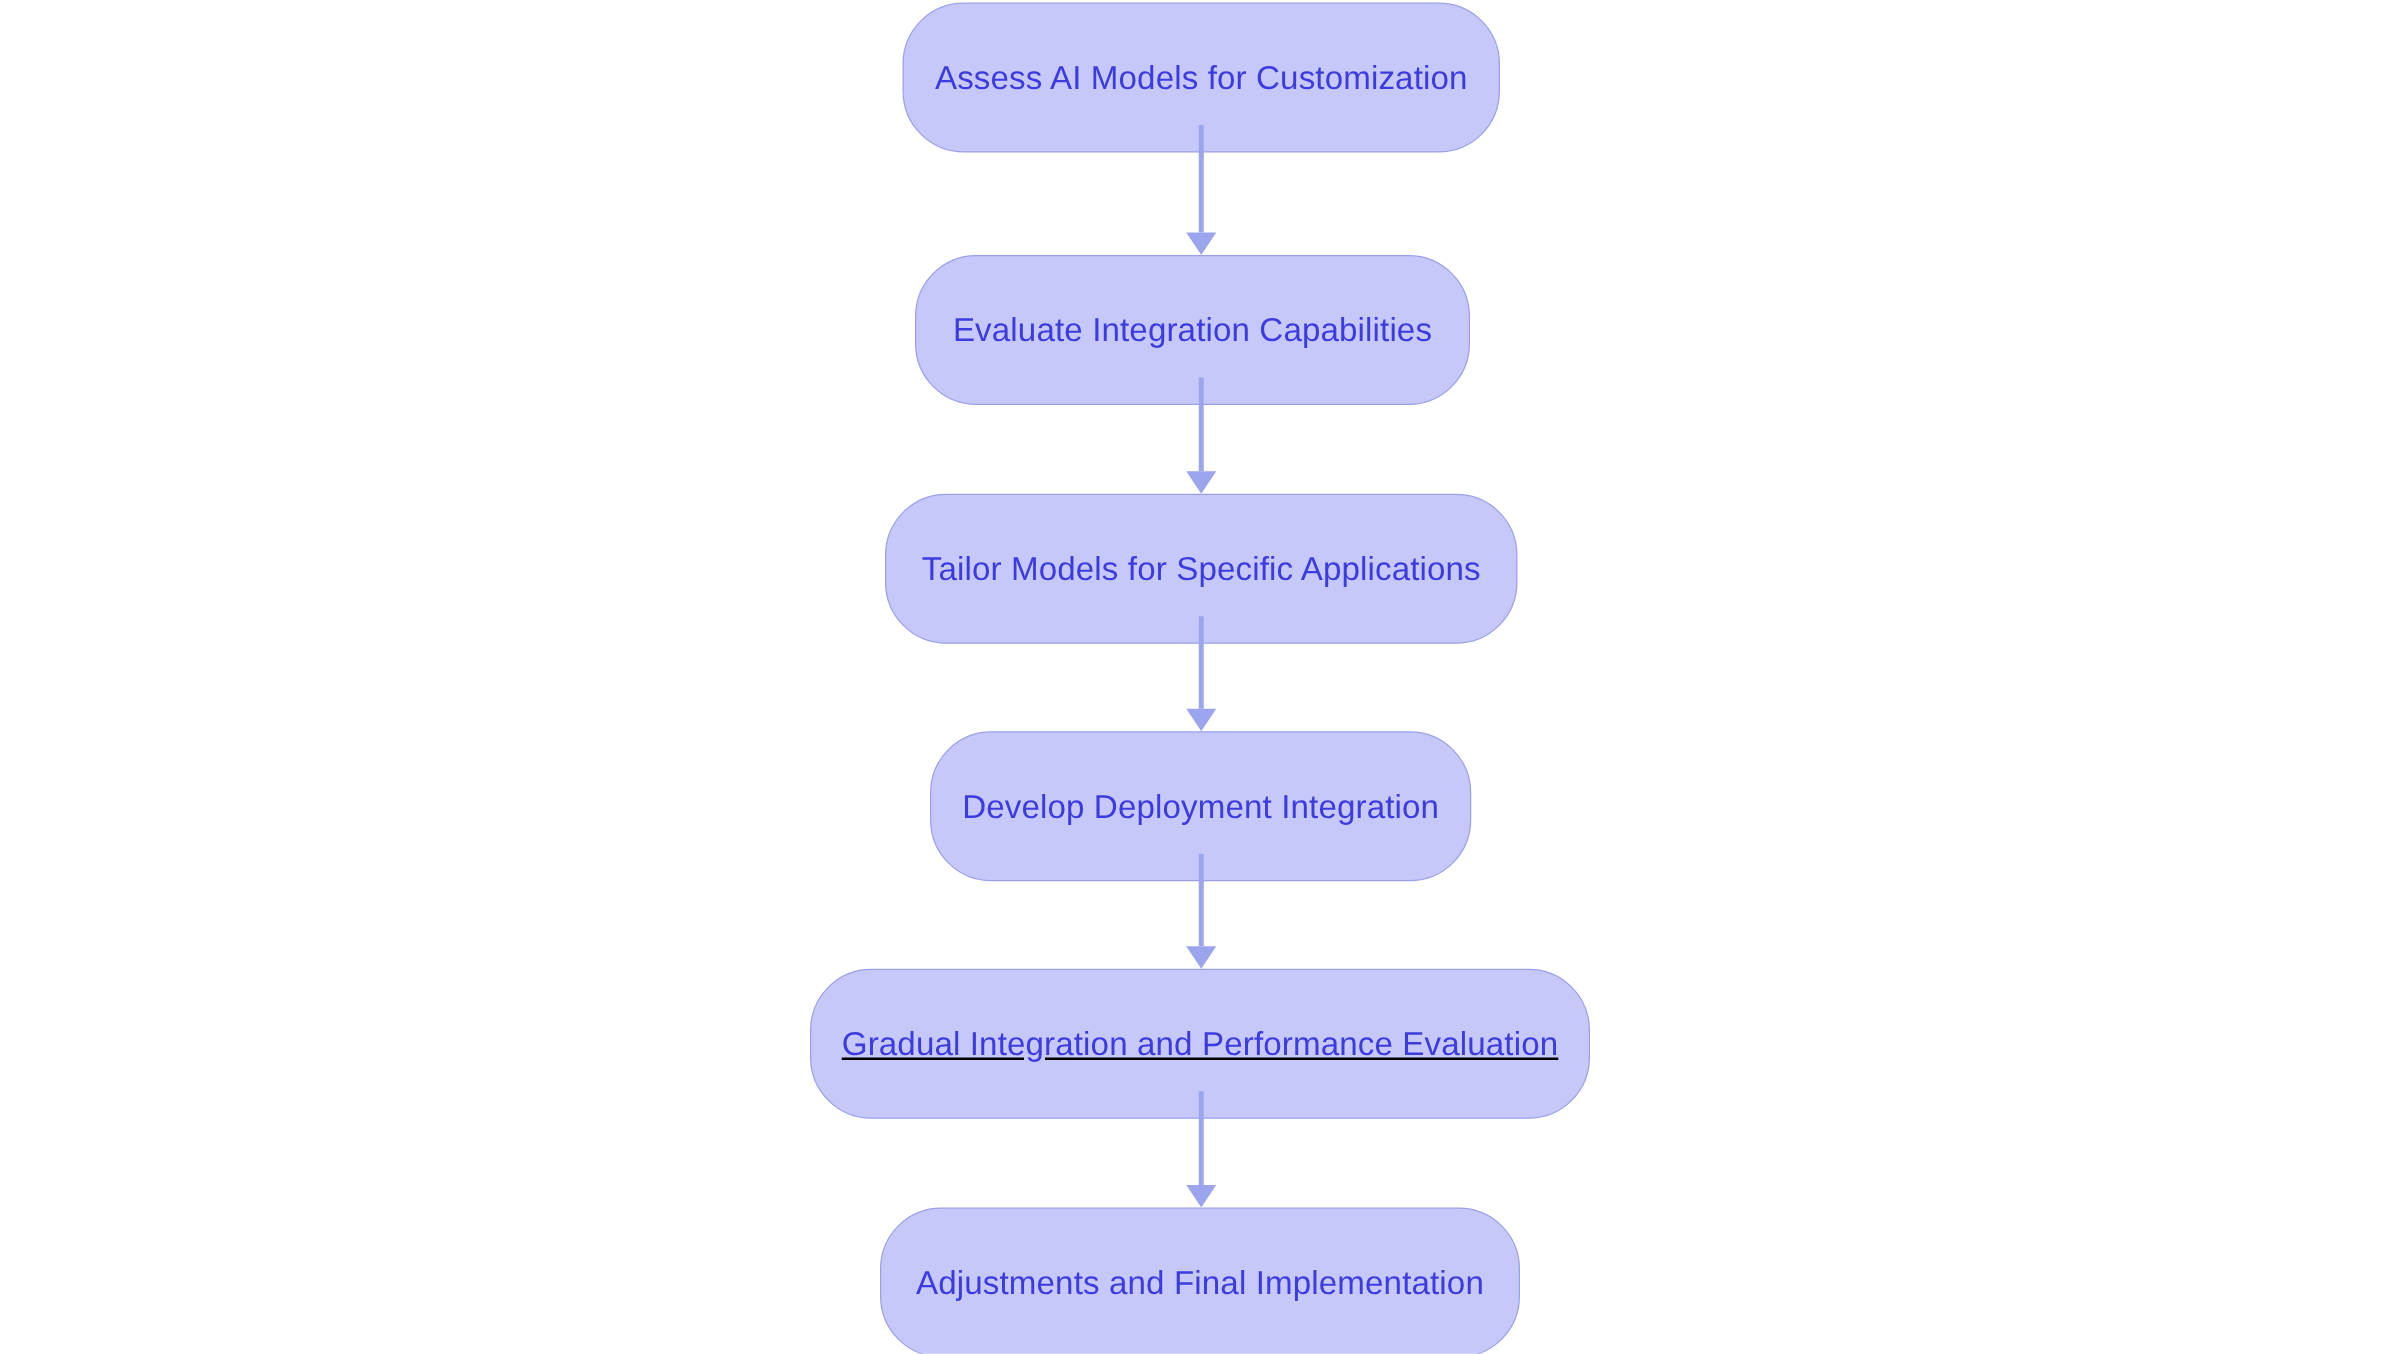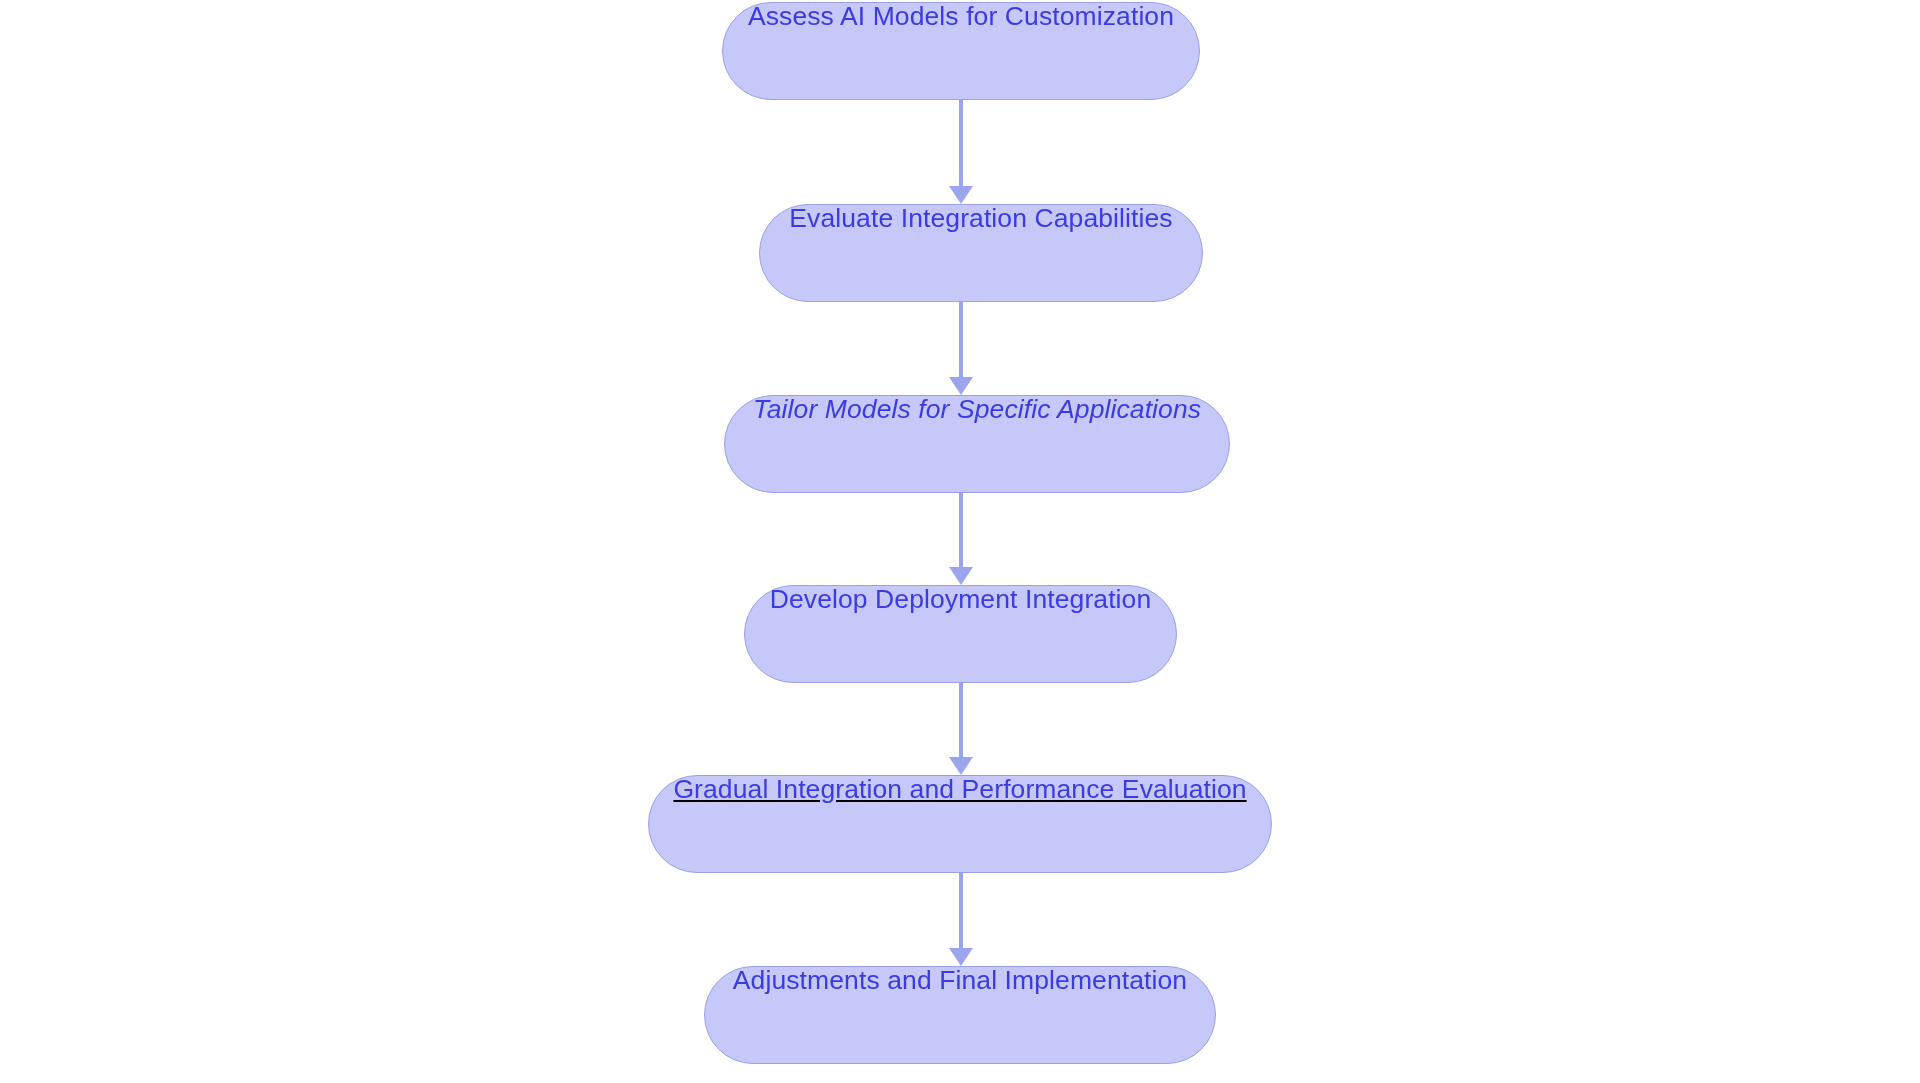--- a/index.html
+++ b/index.html
@@ -18,25 +18,26 @@
   #flowchart-canvas {
     position: relative;
     width: 1920px;
     height: 1083px;
     background: #ffffff;
   }
 
   .node {
     position: absolute;
     box-sizing: border-box;
-    height: 98px;
+    height: 120px;
     background: #c5c8f8;
     border: 1.6px solid #9aa0e8;
     border-radius: 49px;
     display: flex;
+    align-items: center;
     justify-content: center;
     padding: 0 34px;
     white-space: nowrap;
   }
 
   .node-label {
     color: #3b3be0;
     font-size: 26.5px;
     font-weight: 400;
     letter-spacing: 0.1px;
@@ -60,22 +61,22 @@
   .connector-head {
     width: 0;
     height: 0;
     border-left: 12px solid transparent;
     border-right: 12px solid transparent;
     border-top: 18px solid #9aa5ee;
   }
 
   
   #node-1 { left: 722px;  top: 2px;    width: 478px; }
-  #node-2 { left: 759px;  top: 204px;  width: 444px; }
-  #node-3 { left: 724px;  top: 395px;  width: 506px; font-style: italic; }
+  #node-2 { left: 732px;  top: 204px;  width: 444px; }
+  #node-3 { left: 708px;  top: 395px;  width: 506px; }
   #node-4 { left: 744px;  top: 585px;  width: 433px; }
   #node-5 { left: 648px;  top: 775px;  width: 624px; text-decoration: underline; }
   #node-6 { left: 704px;  top: 966px;  width: 512px; }
 
   #connector-1 { left: 949px; top: 100px; height: 104px; }
   #connector-2 { left: 949px; top: 302px; height: 93px;  }
   #connector-3 { left: 949px; top: 493px; height: 92px;  }
   #connector-4 { left: 949px; top: 683px; height: 92px;  }
   #connector-5 { left: 949px; top: 873px; height: 93px;  }
 </style>

